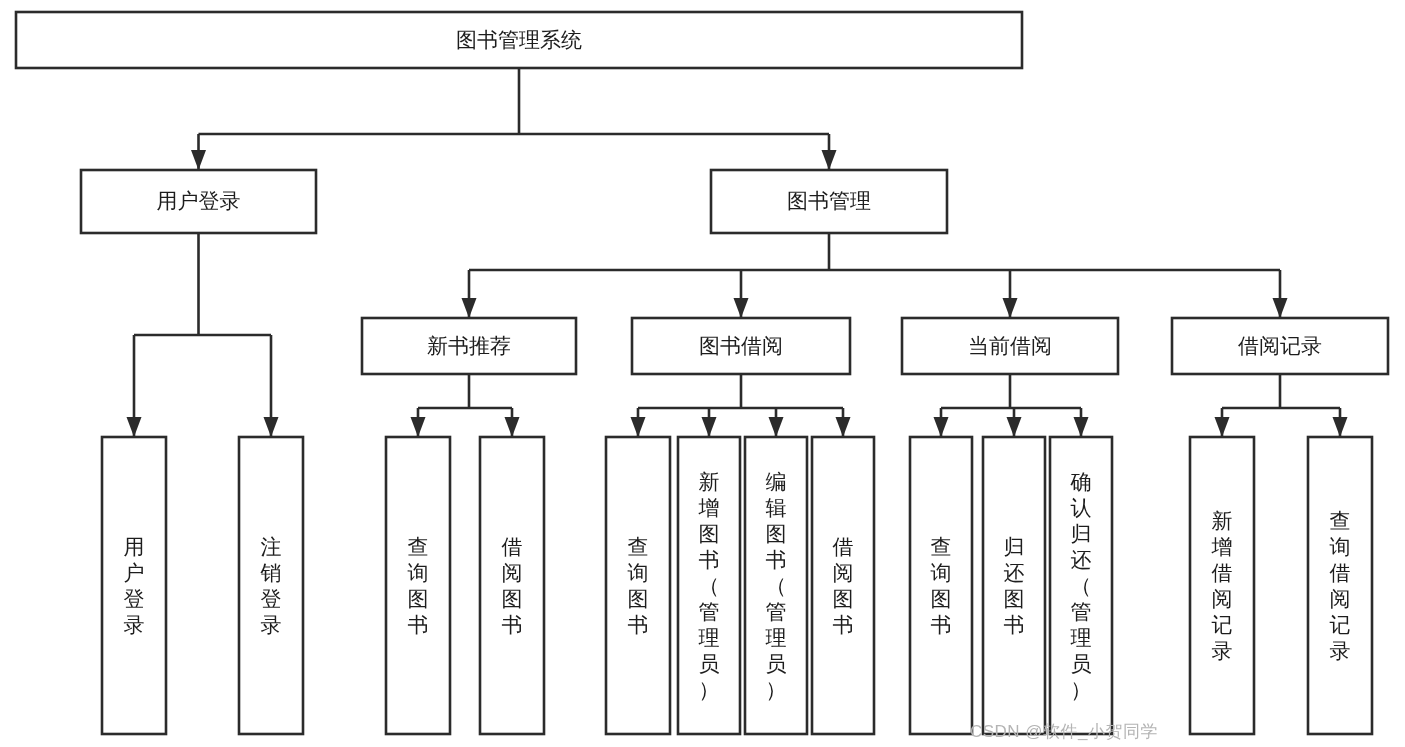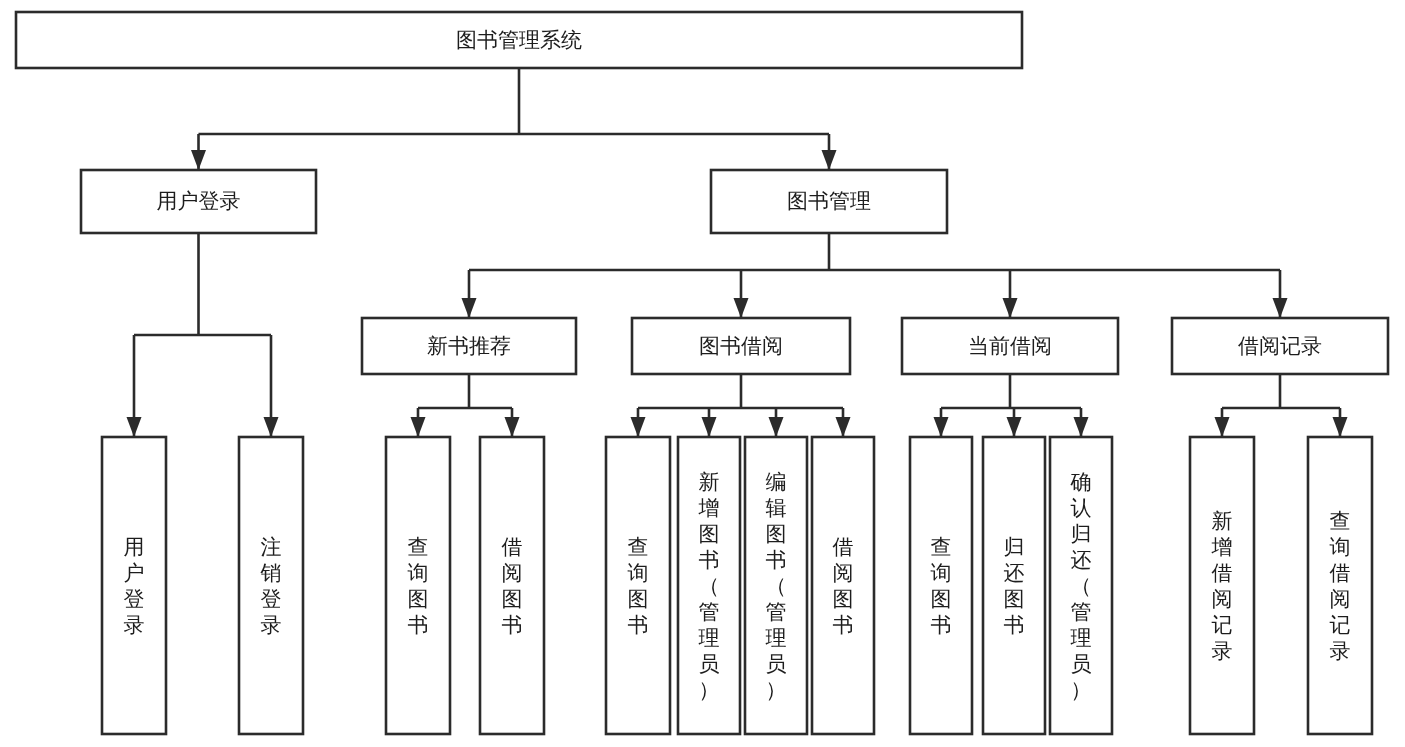--- a/index.html
+++ b/index.html
@@ -215,13 +215,14 @@
         <g>
           <rect x="1190" y="437" width="64" height="297" class="node-rect"></rect>
           <text x="1222" y="527.78" class="node-label-v"><tspan x="1222" dy="0">新</tspan><tspan x="1222" dy="26">增</tspan><tspan x="1222" dy="26">借</tspan><tspan x="1222" dy="26">阅</tspan><tspan x="1222" dy="26">记</tspan><tspan x="1222" dy="26">录</tspan></text>
         </g>
         <g>
           <rect x="1308" y="437" width="64" height="297" class="node-rect"></rect>
           <text x="1340" y="527.78" class="node-label-v"><tspan x="1340" dy="0">查</tspan><tspan x="1340" dy="26">询</tspan><tspan x="1340" dy="26">借</tspan><tspan x="1340" dy="26">阅</tspan><tspan x="1340" dy="26">记</tspan><tspan x="1340" dy="26">录</tspan></text>
         </g>
       </g>
   </svg>
+  <div class="watermark">CSDN @软件_小贺同学</div>
 </div>
 
 </body></html>

